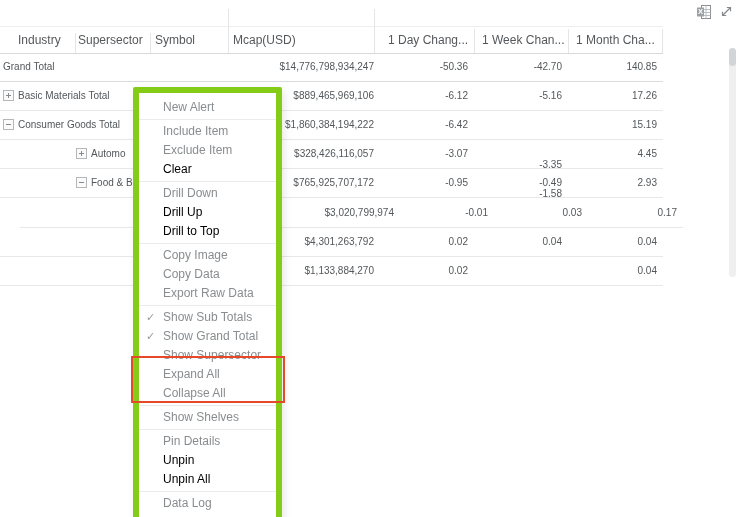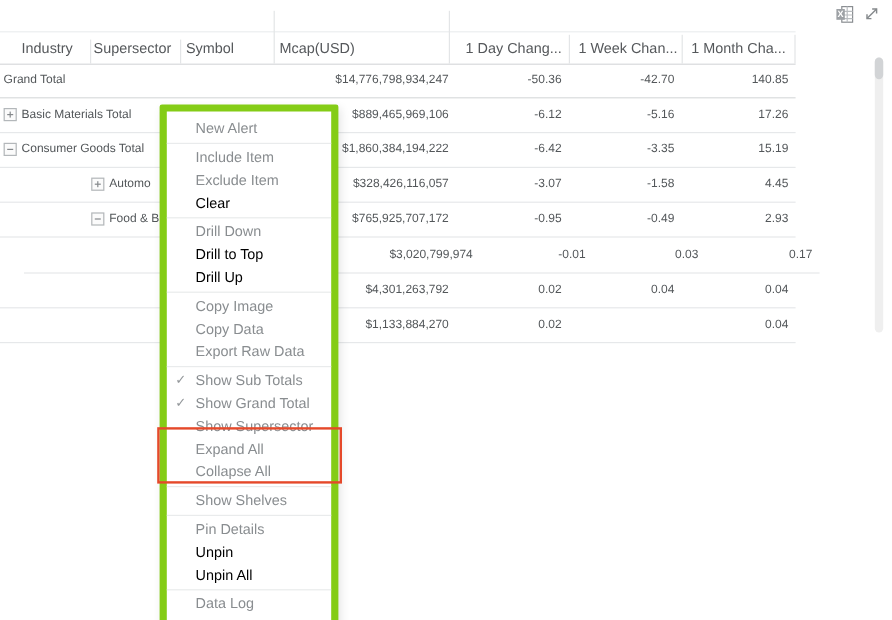--- a/index.html
+++ b/index.html
@@ -104,31 +104,31 @@
         <div class="cell num" style="left: 474px; width: 88px;">-5.16</div>
         <div class="cell num" style="left: 568px; width: 89px;">17.26</div>
       </div>
       <div class="row" style="top: 110.2px;">
         <div class="cell labelcell" style="left: 3px; width: 371px;">
           <span class="toggle minus"></span>
           <span>Consumer Goods Total</span>
         </div>
         <div class="cell num" style="left: 228px; width: 146px;">$1,860,384,194,222</div>
         <div class="cell num" style="left: 374px; width: 94px;">-6.42</div>
-        <div class="cell num" style="left: 474px; width: 88px;">-3.35</div>
+        <div class="cell num" style="left: 474px; width: 88px; margin-top: 40px;">-3.35</div>
         <div class="cell num" style="left: 568px; width: 89px;">15.19</div>
       </div>
       <div class="row" style="top: 139.3px;">
         <div class="cell labelcell" style="left: 76px; width: 298px;">
           <span class="toggle plus"></span>
           <span>Automo</span>
         </div>
         <div class="cell num" style="left: 228px; width: 146px;">$328,426,116,057</div>
         <div class="cell num" style="left: 374px; width: 94px;">-3.07</div>
-        <div class="cell num" style="left: 474px; width: 88px;">-1.58</div>
+        <div class="cell num" style="left: 474px; width: 88px; margin-top: 40px;">-1.58</div>
         <div class="cell num" style="left: 568px; width: 89px;">4.45</div>
       </div>
       <div class="row" style="top: 168.4px;">
         <div class="cell labelcell" style="left: 76px; width: 298px;">
           <span class="toggle minus"></span>
           <span>Food &amp; B</span>
         </div>
         <div class="cell num" style="left: 228px; width: 146px;">$765,925,707,172</div>
         <div class="cell num" style="left: 374px; width: 94px;">-0.95</div>
         <div class="cell num" style="left: 474px; width: 88px;">-0.49</div>
@@ -167,22 +167,22 @@
   </div>
 
   <div class="menu" id="menu">
       <div class="mitem"><span>New Alert</span></div>
       <div class="msep"></div>
       <div class="mitem"><span>Include Item</span></div>
       <div class="mitem"><span>Exclude Item</span></div>
       <div class="mitem disabled"><span>Clear</span></div>
       <div class="msep"></div>
       <div class="mitem"><span>Drill Down</span></div>
+      <div class="mitem disabled"><span>Drill Up</span></div>
       <div class="mitem disabled"><span>Drill to Top</span></div>
-      <div class="mitem disabled"><span>Drill Up</span></div>
       <div class="msep"></div>
       <div class="mitem"><span>Copy Image</span></div>
       <div class="mitem"><span>Copy Data</span></div>
       <div class="mitem"><span>Export Raw Data</span></div>
       <div class="msep"></div>
       <div class="mitem"><span class="mcheck">✓</span><span>Show Sub Totals</span></div>
       <div class="mitem"><span class="mcheck">✓</span><span>Show Grand Total</span></div>
       <div class="mitem"><span>Show Supersector</span></div>
       <div class="mitem"><span>Expand All</span></div>
       <div class="mitem"><span>Collapse All</span></div>

